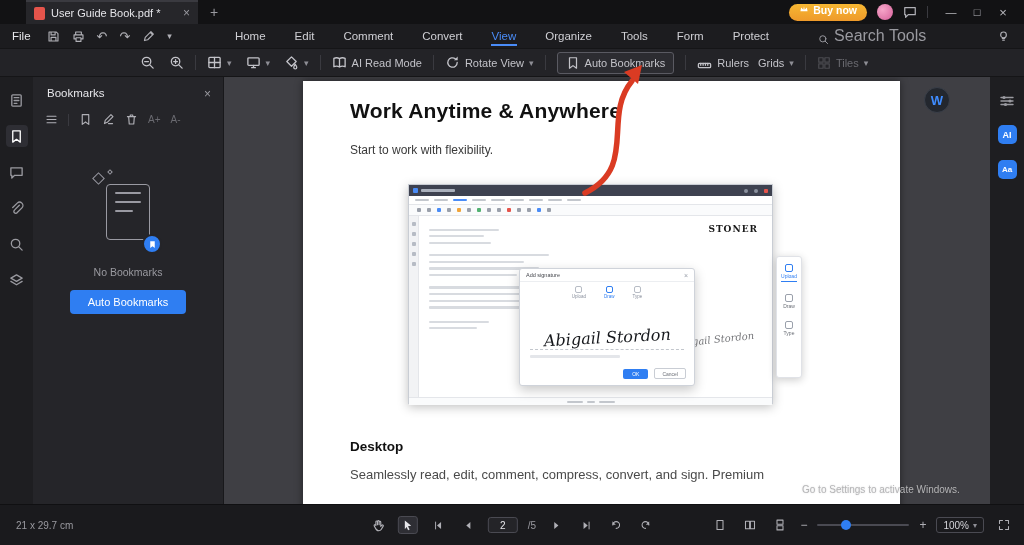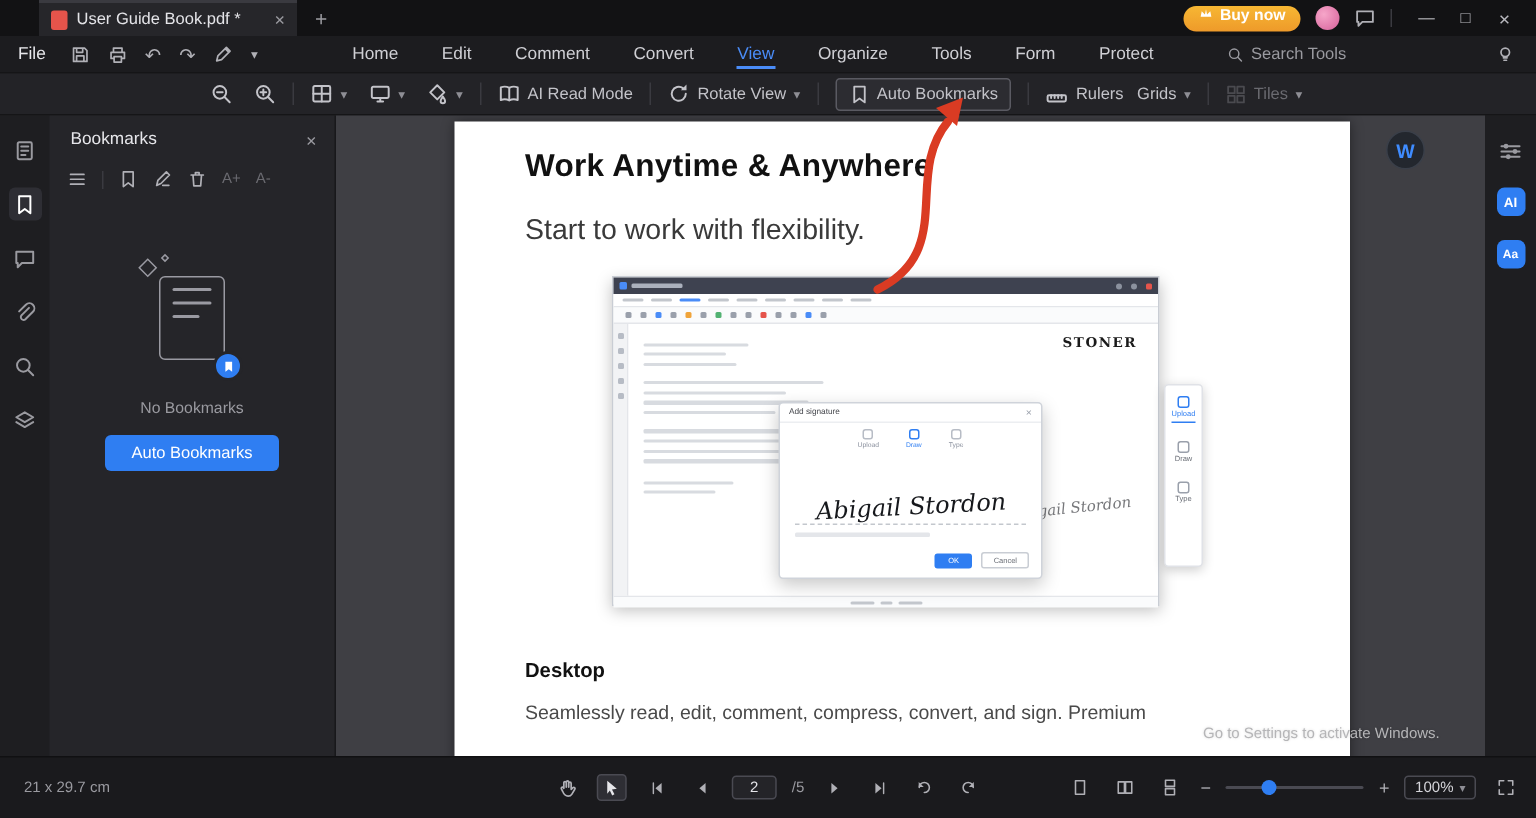--- a/index.html
+++ b/index.html
@@ -26,21 +26,21 @@
 
   
   .menubar { position:absolute; top:24px; left:0; right:0; height:25px; background:#1c1c1f;
              display:flex; align-items:center; color:#c9c9ce; border-bottom:1px solid #151517; }
   .file-label { font-size:11.5px; color:#e8e8ec; margin-left:12px; }
   .quick-icons { display:flex; align-items:center; gap:12px; margin-left:16px; color:#b0b0b6; }
   .quick-icons .uni { font-size:13px; line-height:1; }
   .menu-tabs { display:flex; align-items:center; gap:27px; margin-left:62px; }
   .mtab { font-size:11.5px; color:#cfcfd4; padding:4px 1px; }
   .mtab.active { color:#4a8cf7; border-bottom:2px solid #4a8cf7; padding-bottom:2px; }
-  .search-tools { display:flex; align-items:flex-end; gap:5px; margin-left:48px; color:#9a9aa0; font-size:11px; }
+  .search-tools { display:flex; align-items:flex-end; gap:5px; margin-left:48px; color:#9a9aa0; font-size:16px; }
   .menubar-right { margin-left:auto; padding-right:14px; display:flex; align-items:center; gap:10px; color:#b0b0b6; }
 
   
   .toolbar { position:absolute; top:49px; left:0; right:0; height:28px; background:#232327;
              display:flex; align-items:center; color:#c3c3c9; border-bottom:1px solid #151517; }
   .tool-group { display:flex; align-items:center; gap:14px; }
   .tool-item { display:flex; align-items:center; gap:5px; font-size:11px; color:#c3c3c9; }
   .tool-item .chev { font-size:9px; color:#8e8e95; }
   .v-div { width:1px; height:15px; background:#3a3a40; margin:0 11px; }
   .tool-item.highlight { border:1px solid #5a5a62; background:#2c2c31; border-radius:3px; padding:3px 8px; }
@@ -71,21 +71,21 @@
   .illu .doc i.short { width:18px; margin-right:auto; }
   .illu .badge { position:absolute; right:6px; bottom:2px; width:20px; height:20px; border-radius:50%;
                  background:#2f7ef2; display:flex; align-items:center; justify-content:center; border:2px solid #252529; }
   .empty-text { color:#9a9aa0; font-size:10.5px; margin-bottom:12px; }
   .auto-bm-btn { background:#2f7ef2; color:#fff; font-size:11px; border-radius:4px; padding:6px 18px; }
 
   .content { flex:1; background:#3f3f44; position:relative; overflow:hidden; }
   .page { position:absolute; left:79px; top:4px; width:597px; height:440px; background:#ffffff;
           box-shadow:0 0 8px rgba(0,0,0,.45); color:#1a1a1a; }
   .pg-heading { position:absolute; left:47px; top:18px; font-size:21px; font-weight:bold; color:#111; letter-spacing:.2px; }
-  .pg-sub { position:absolute; left:47px; top:62px; font-size:19px; color:#3a3a3a; }
+  .pg-sub { position:absolute; left:47px; top:62px; font-size:12px; color:#3a3a3a; }
   .pg-desktop { position:absolute; left:47px; top:358px; font-size:13.5px; font-weight:bold; color:#111; }
   .pg-body { position:absolute; left:47px; top:384px; font-size:13px; color:#4a4a4a; line-height:1.55; width:480px; }
 
   
   .shot { position:absolute; left:105px; top:103px; width:394px; height:224px; }
   .sw { position:absolute; left:0; top:0; width:365px; height:220px; background:#fff;
         border:1px solid #c9cdd4; box-shadow:0 3px 10px rgba(0,0,0,.25); font-size:5px; }
   .sw-titlebar { height:11px; background:#3e4250; display:flex; align-items:center; padding:0 4px; gap:3px; }
   .sw-titlebar .logo { width:5px; height:5px; background:#4a8cf7; border-radius:1px; }
   .sw-titlebar .fname { flex:0 0 auto; width:34px; height:3px; background:#aab0bc; border-radius:1px; }

